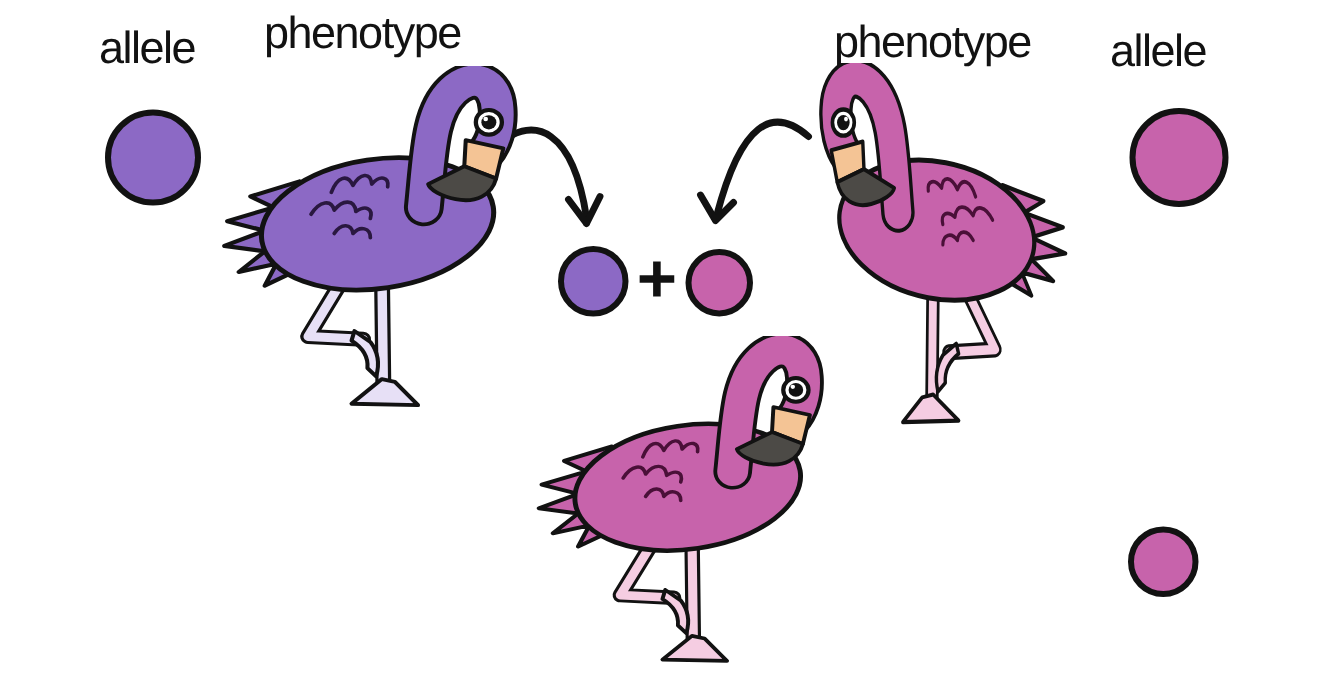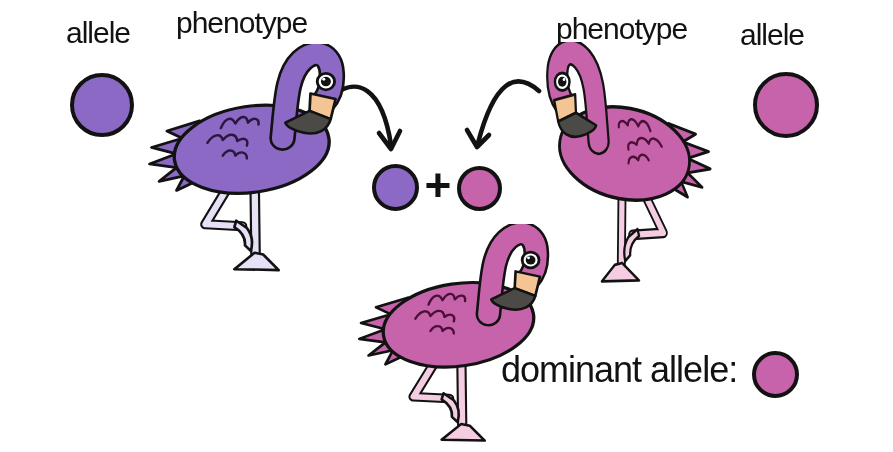--- a/index.html
+++ b/index.html
@@ -32,21 +32,20 @@
 </style>
 </head>
 <body>
 
 <div class="canvas">
 
   <span class="lbl" id="lbl-allele-left">allele</span>
   <span class="lbl" id="lbl-phenotype-left">phenotype</span>
   <span class="lbl" id="lbl-phenotype-right">phenotype</span>
   <span class="lbl" id="lbl-allele-right">allele</span>
-  <span class="lbl" id="lbl-dominant">dominant allele:</span>
 
   <div class="circle" id="circ-0" style="background: rgb(140, 105, 197);"></div>
   <div class="circle" id="circ-1" style="background: rgb(199, 99, 171);"></div>
   <div class="circle" id="circ-2" style="background: rgb(140, 105, 197);"></div>
   <div class="circle" id="circ-3" style="background: rgb(199, 99, 171);"></div>
   <div class="circle" id="circ-4" style="background: rgb(199, 99, 171);"></div>
 
   <span id="plus">+</span>
 
   <svg id="arrow-layer" width="893" height="452" viewBox="0 0 893 452">

